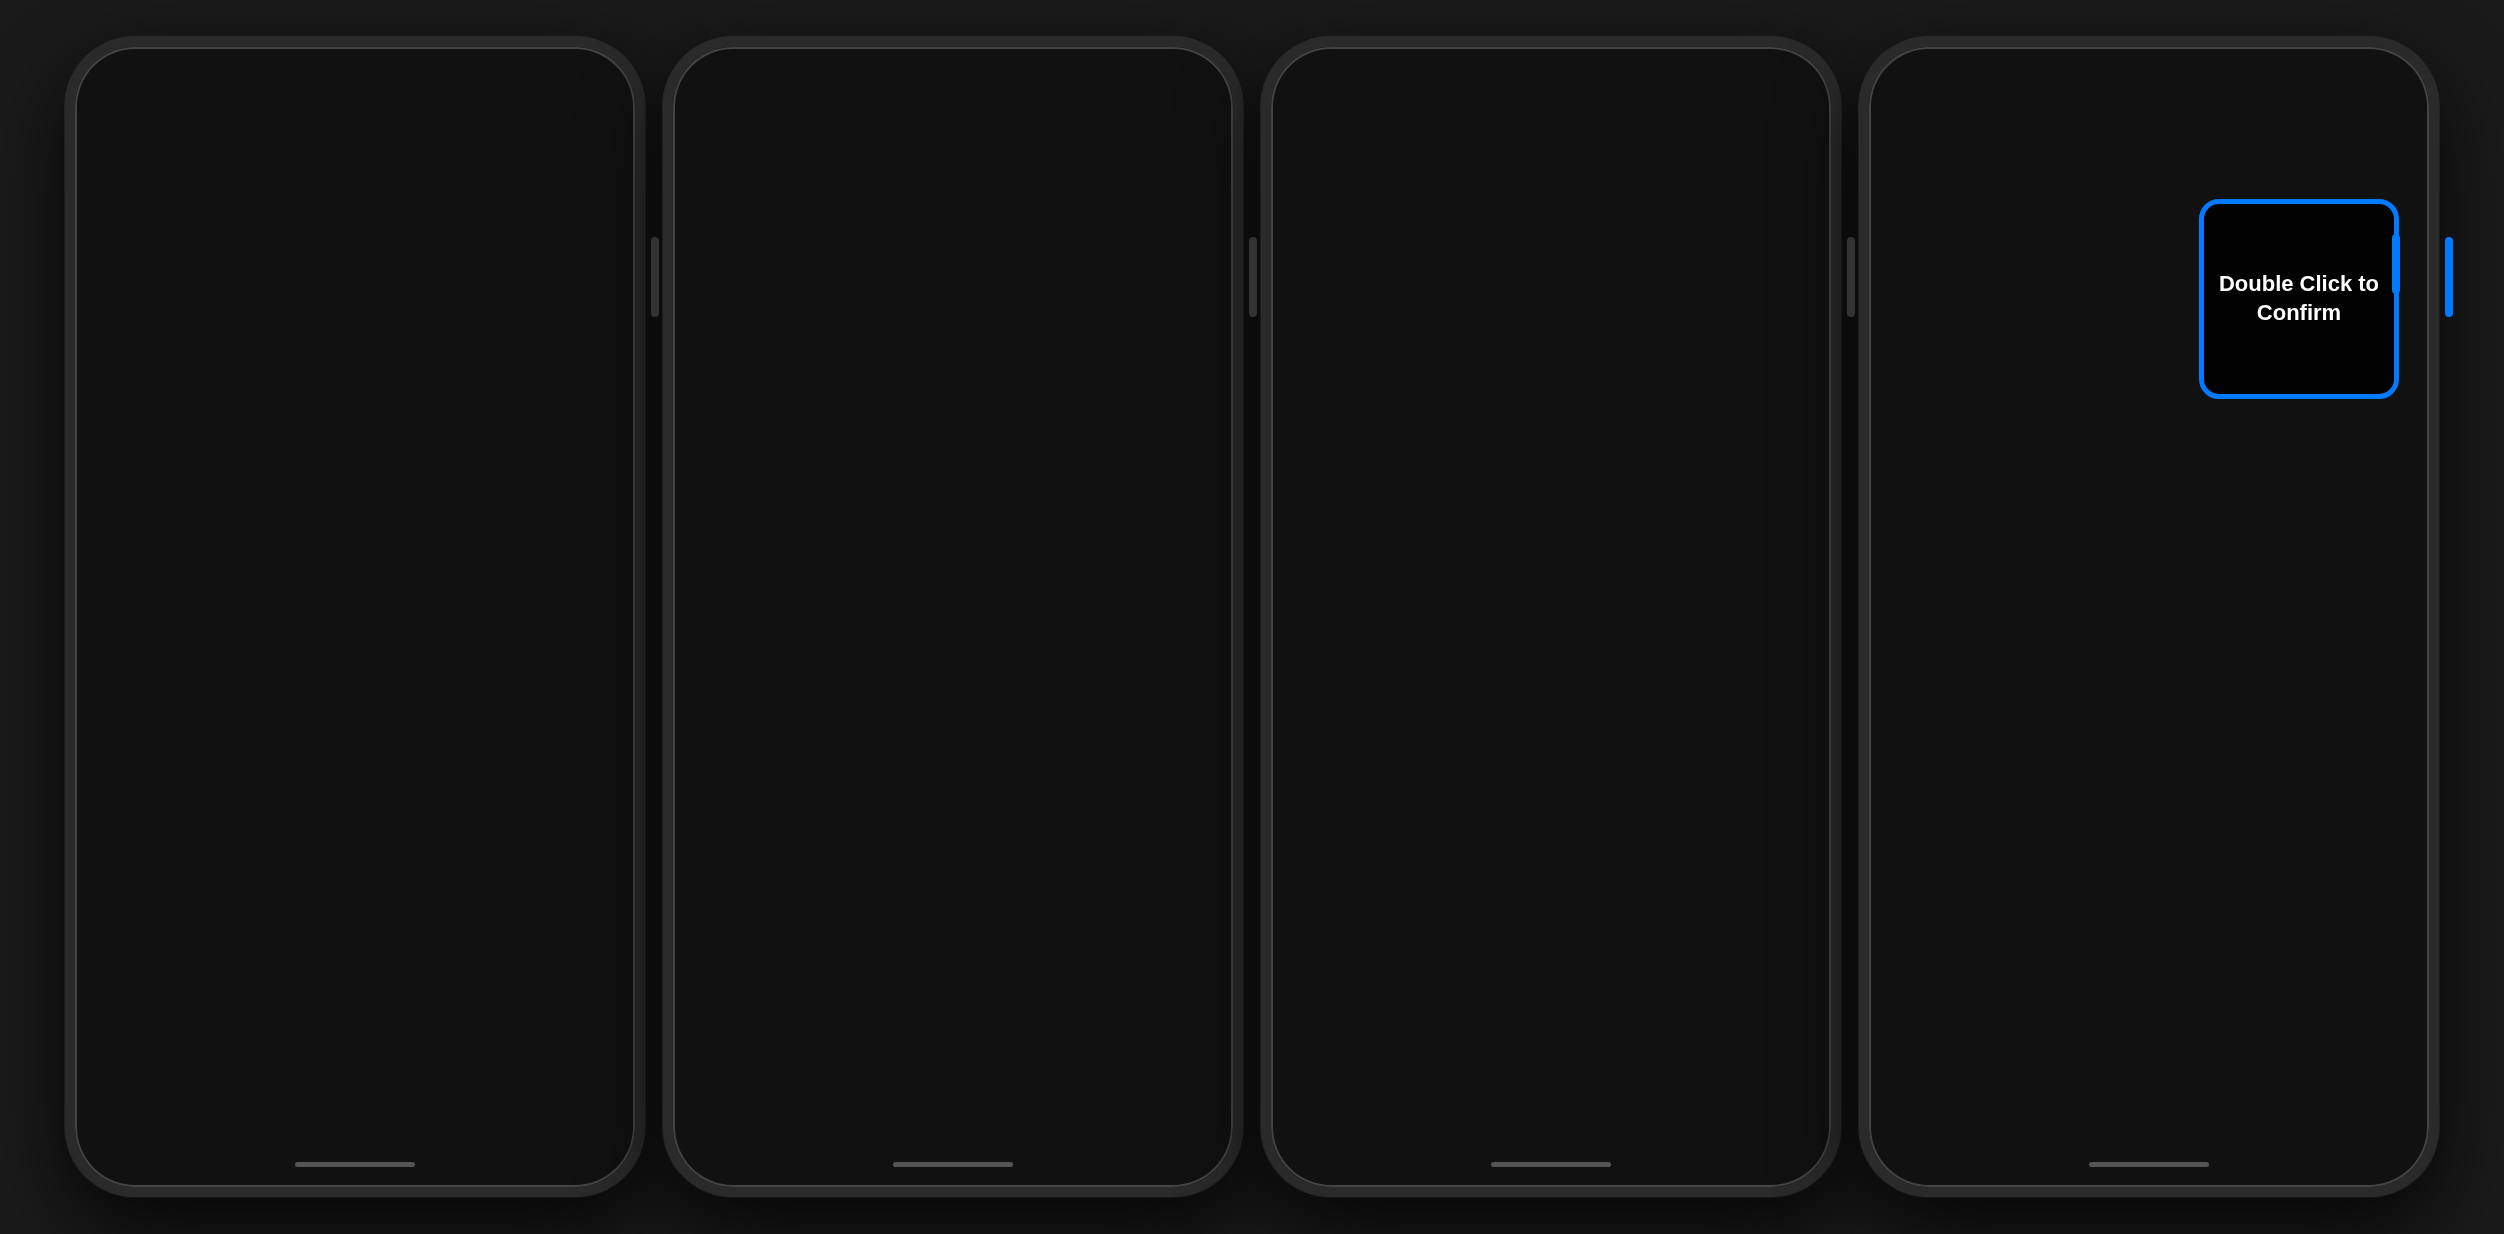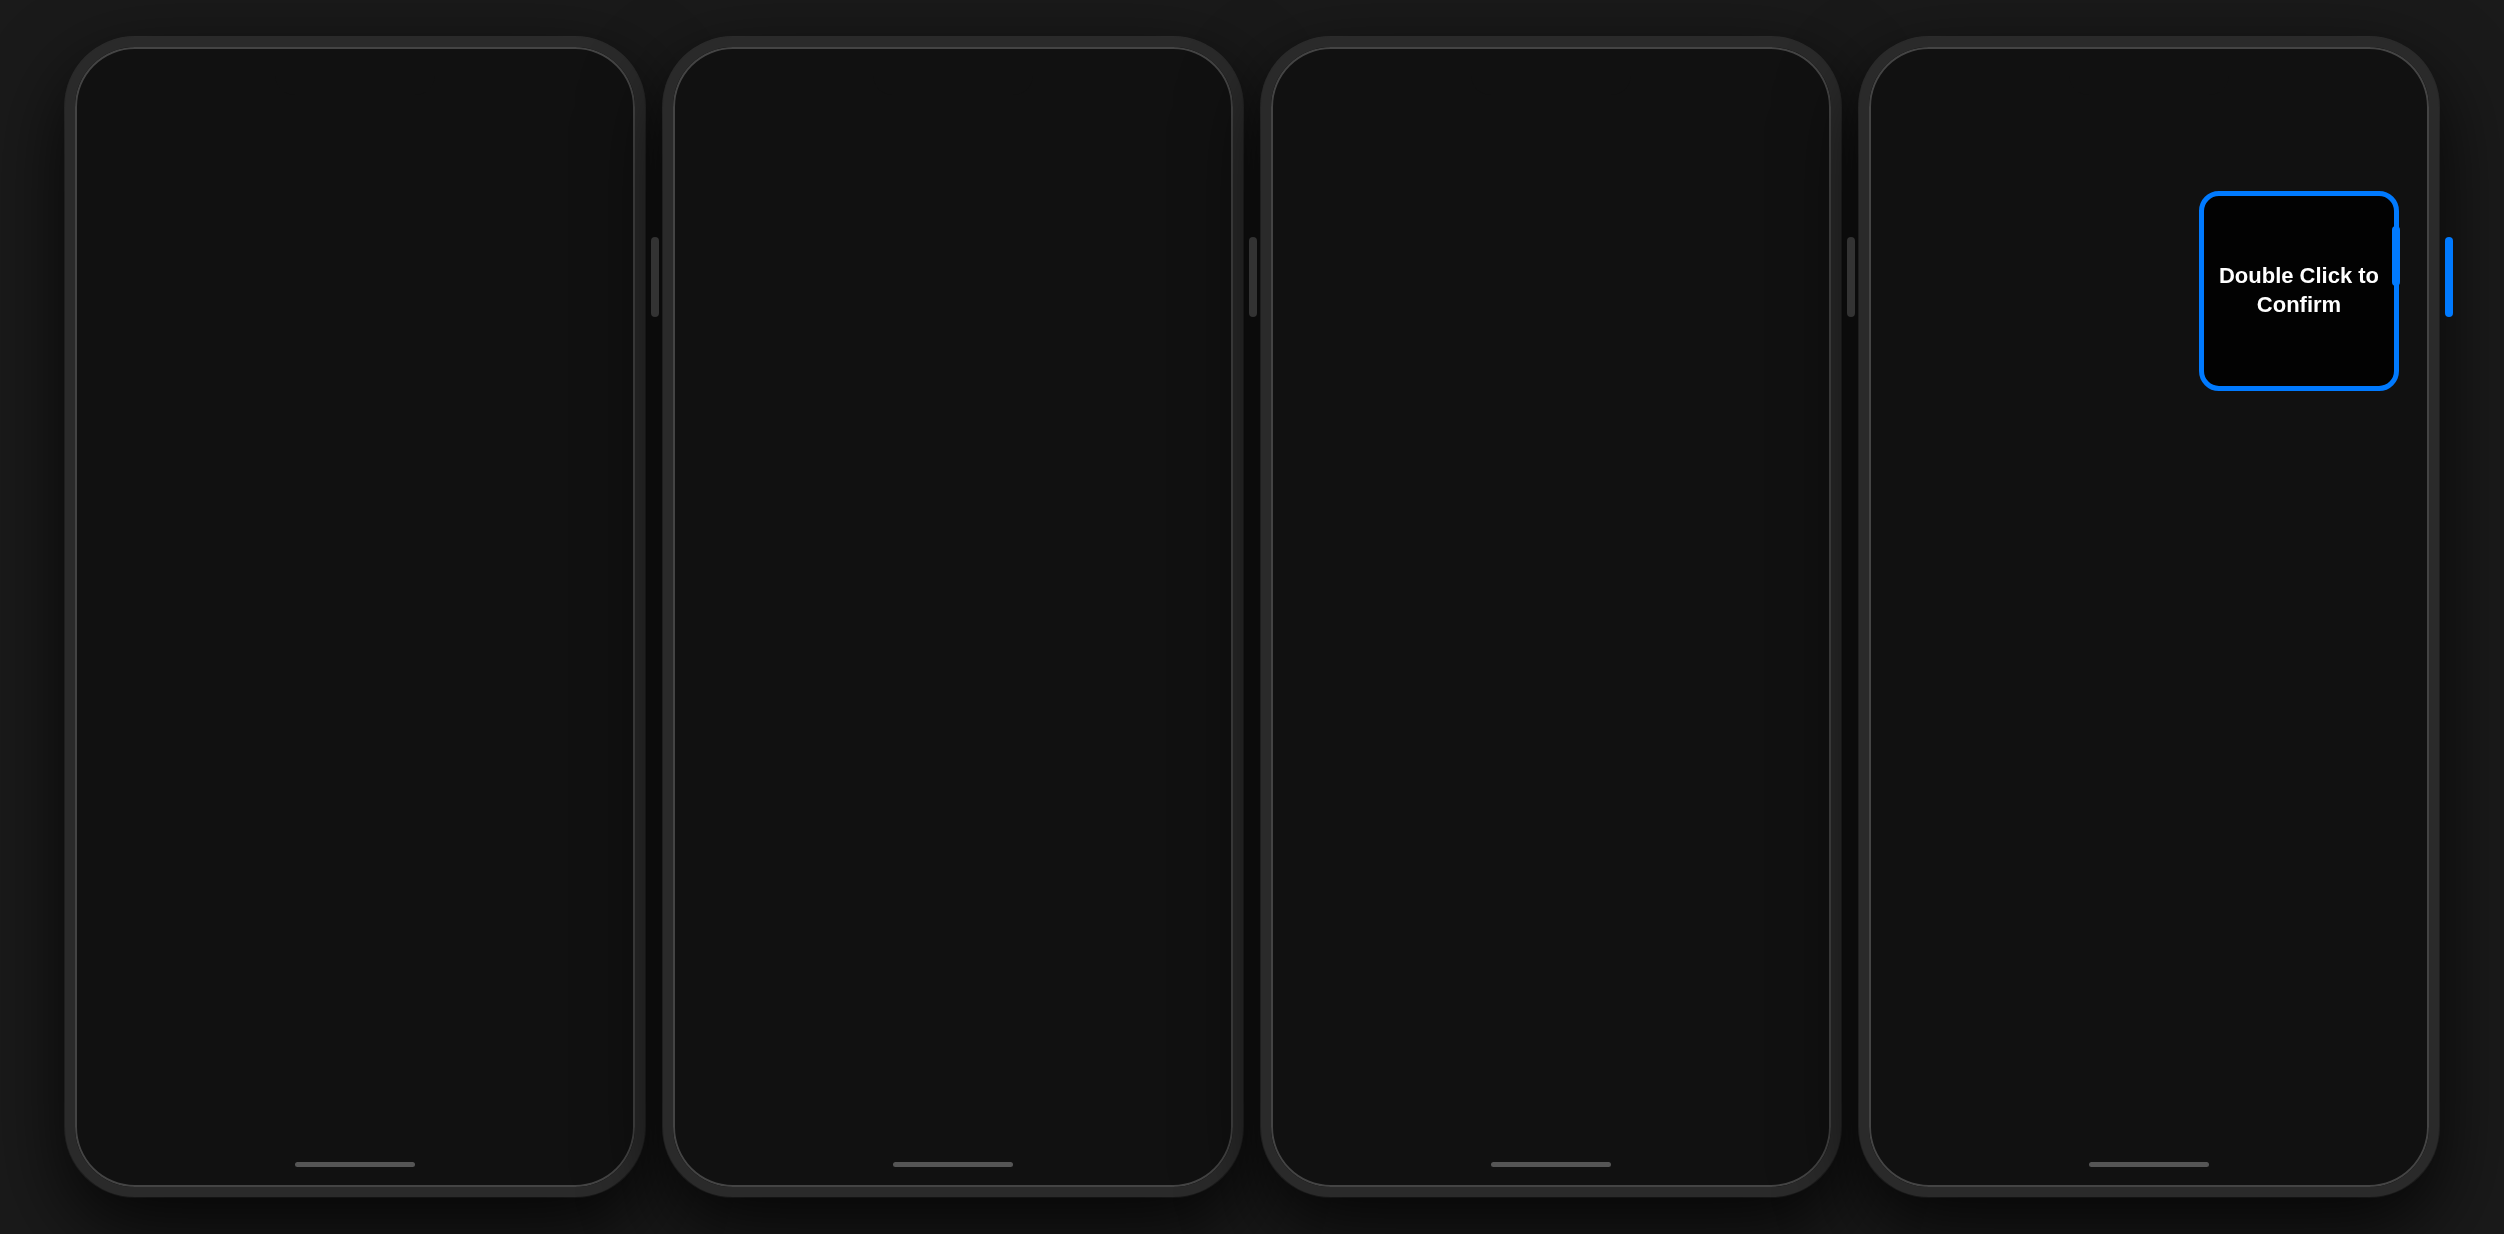--- a/index.html
+++ b/index.html
@@ -496,21 +496,21 @@
       position: relative;
     }
     .p4-dimmed-bg {
       position: absolute;
       inset: 0;
       background: rgba(0,0,0,0.7);
       z-index: 0;
     }
     .double-click-box {
       position: absolute;
-      top: 144px;
+      top: 152px;
       right: 30px;
       width: 200px;
       height: 200px;
       border: 5px solid #007aff;
       border-radius: 20px;
       background: rgba(0,0,0,0.85);
       display: flex;
       align-items: center;
       justify-content: center;
       z-index: 10;

